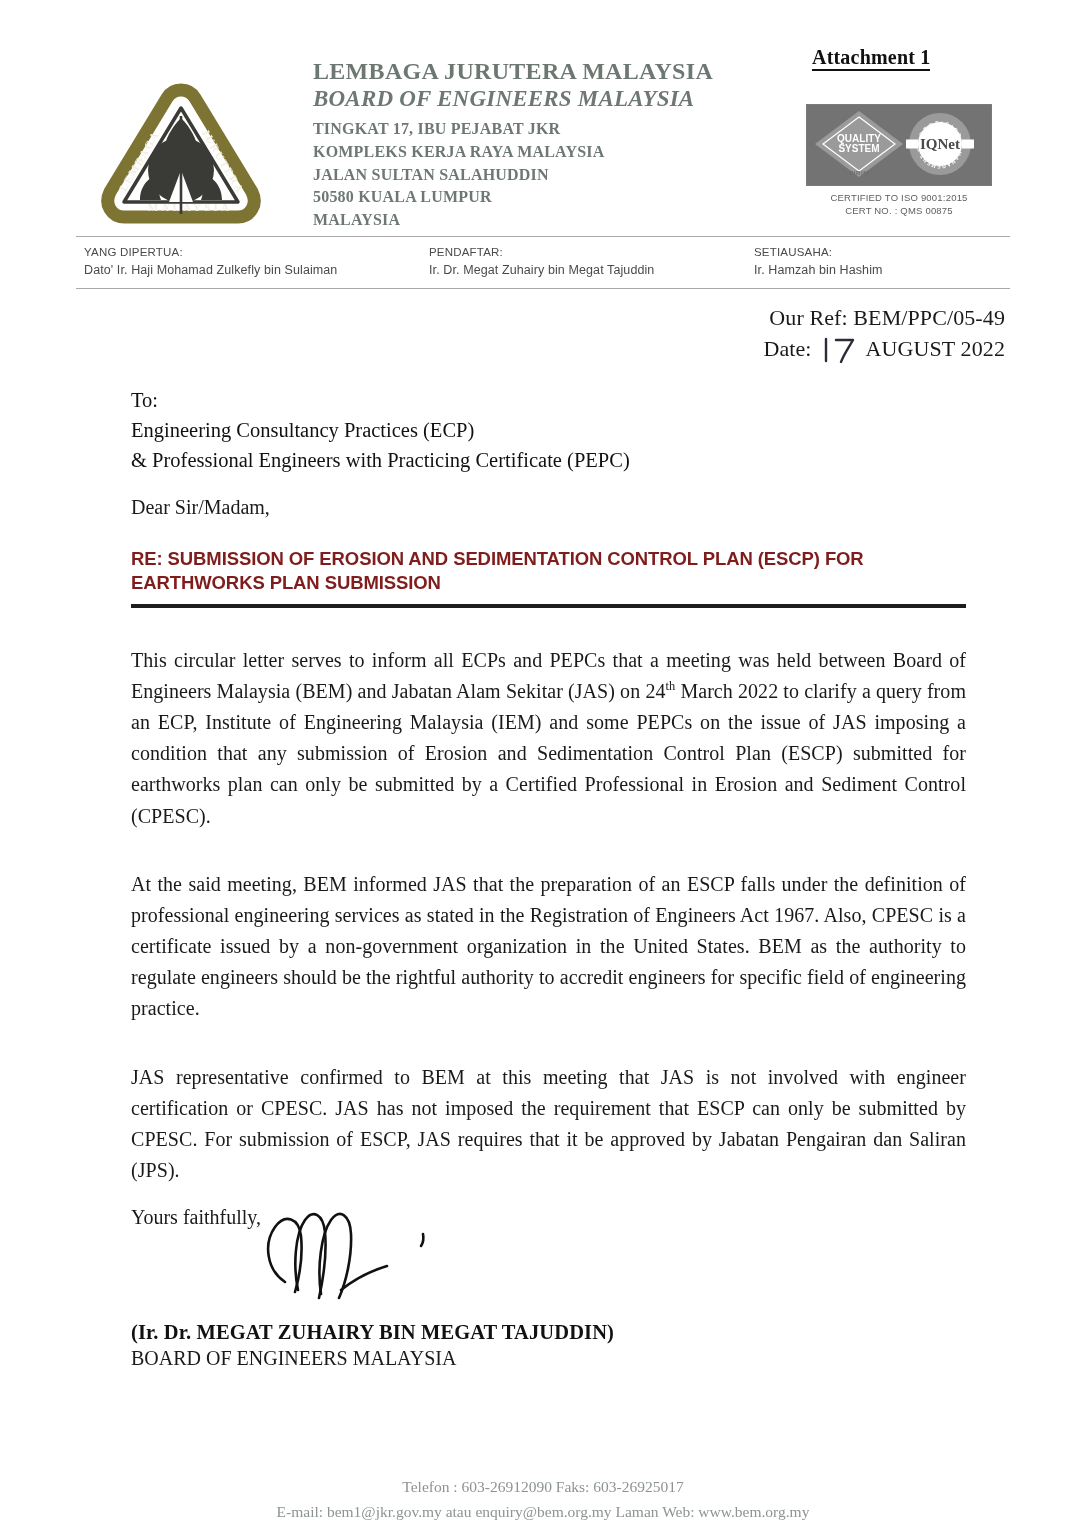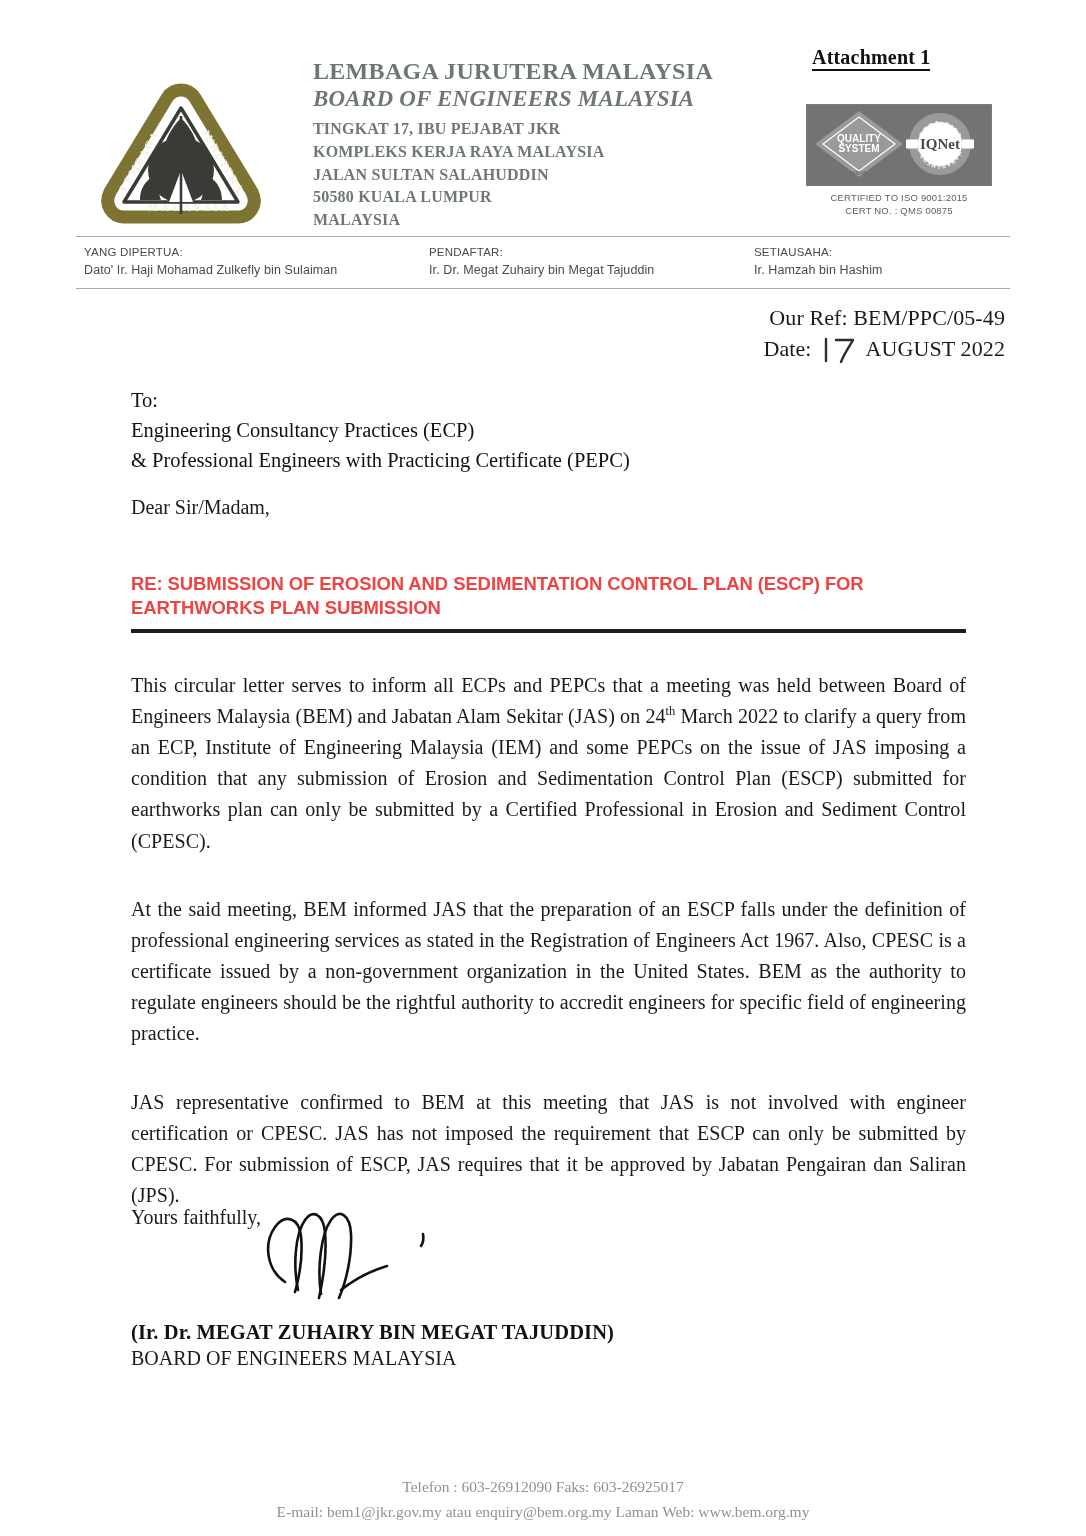--- a/index.html
+++ b/index.html
@@ -186,27 +186,27 @@
     line-height: 1.46;
     color: #111;
   }
   .salutation {
     margin-top: 20px;
     font-family: "Liberation Serif", serif;
     font-size: 20px;
     color: #1a1a1a;
   }
   .subject {
-    margin-top: 53px;
+    margin-top: 28px;
     font-family: "Liberation Sans", sans-serif;
     font-weight: bold;
     font-size: 18.5px;
     line-height: 1.32;
     letter-spacing: -0.1px;
-    color: #ef4444;
+    color: #7f1d1d;
   }
   .subject-rule {
     margin-top: 8px;
     width: 835px;
     height: 4px;
     background: #1d1d1d;
   }
   .para {
     margin-top: 37px;
     font-family: "Liberation Serif", serif;

